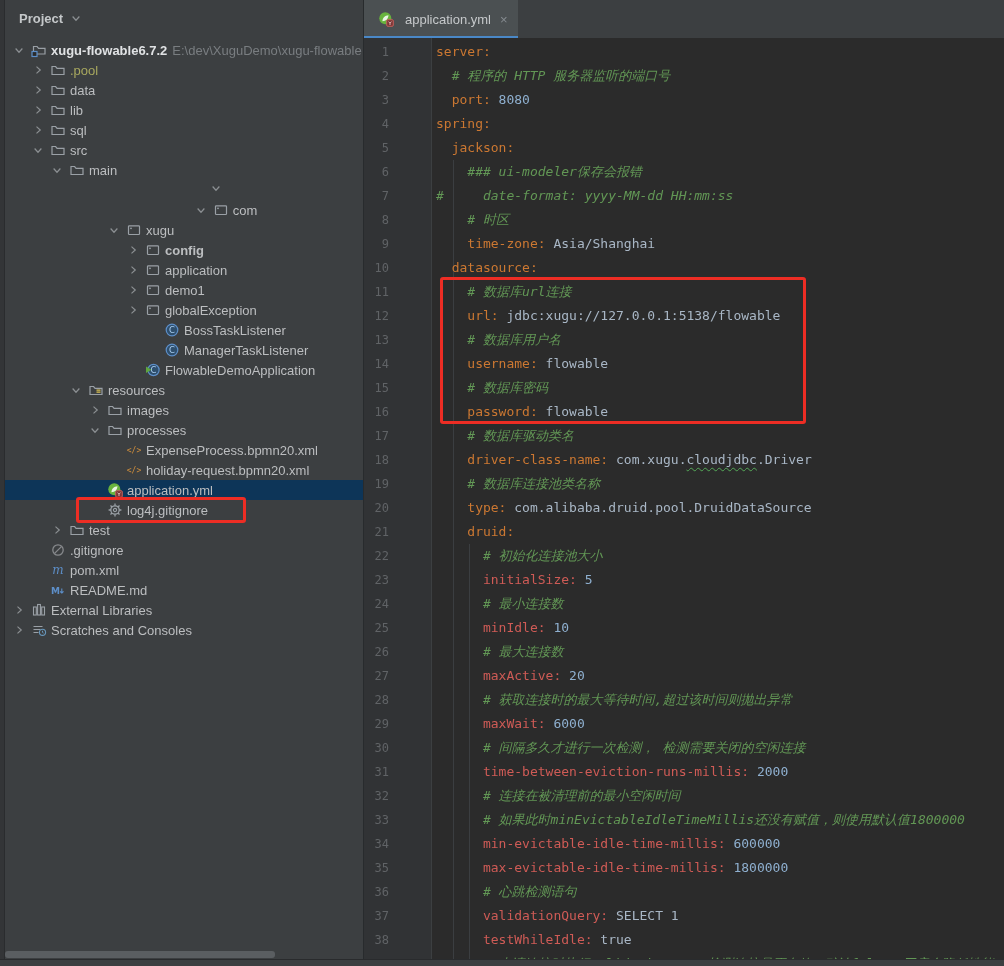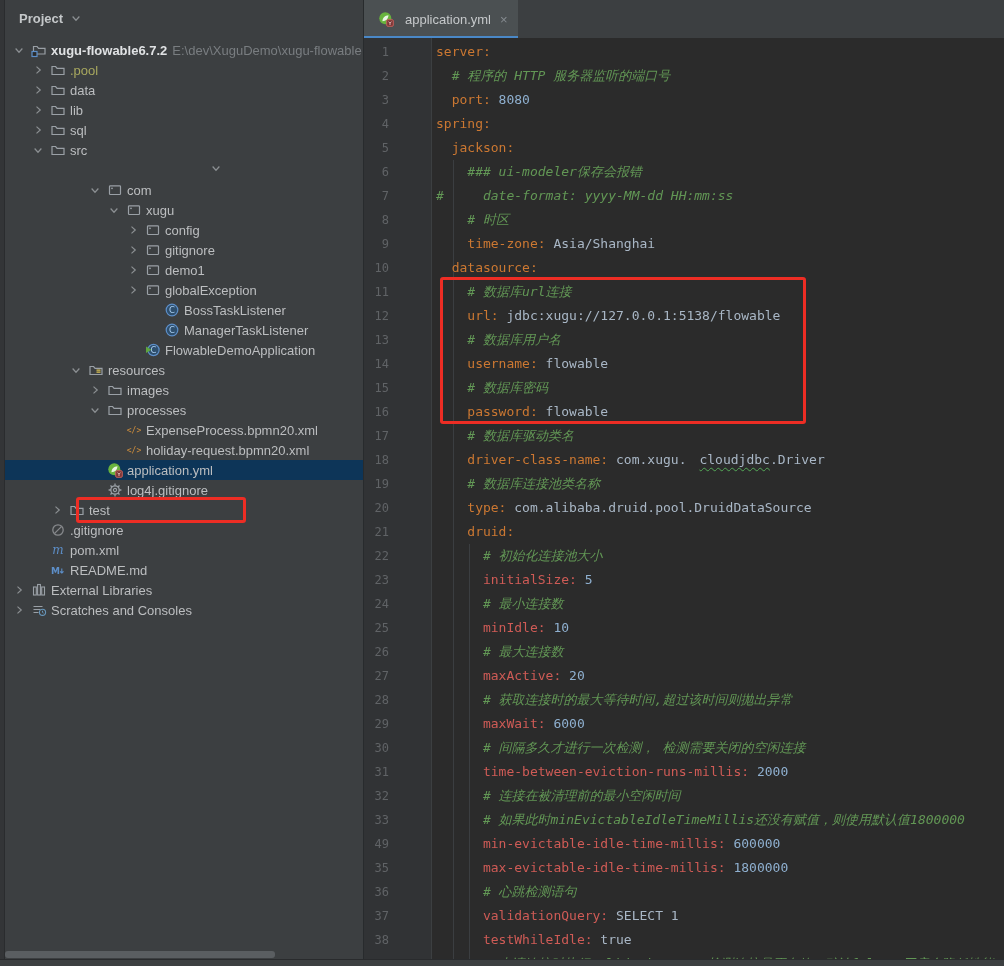--- a/index.html
+++ b/index.html
@@ -32,21 +32,21 @@
   .gutter{position:absolute;left:0;top:0;bottom:0;width:68px;background:#313335;border-right:1px solid #3c3f41;padding-top:2px;box-sizing:border-box;}
   .ln{height:24px;font:12px/24px "DejaVu Sans Mono","Liberation Mono",monospace;color:#606366;text-align:right;padding-right:42px;}
   .code{position:absolute;left:69px;top:0;right:0;bottom:0;overflow:hidden;}
   .codelines{position:absolute;left:3px;top:2px;font:13px/24px "DejaVu Sans Mono","Liberation Mono",monospace;white-space:pre;}
   .cl{height:24px;}
   .tk{color:var(--key,#cc7832);}
   .trk{color:var(--rkey,#cf5b56);}
   .tv{color:var(--val,#a9b7c6);}
   .tn{color:var(--num,#8fb0d0);}
   .tc{color:var(--com,#629755);font-style:italic;}
-  .wavy{text-decoration:underline wavy #54a857;text-decoration-thickness:1px;text-underline-offset:3px;margin-left:13px;}
+  .wavy{text-decoration:underline wavy #54a857;text-decoration-thickness:1px;text-underline-offset:3px;}
   .guide{position:absolute;width:1px;background:#3b3e41;}
   
   .annot{position:absolute;border:3px solid var(--annot,#ed2d24);border-radius:3px;box-sizing:border-box;z-index:10;pointer-events:none;}
   .annot-tree{left:76px;top:497px;width:170px;height:26px;}
   .annot-editor{left:440px;top:277px;width:366px;height:147px;}
   .bottom{position:absolute;left:0;top:959px;width:1004px;height:7px;background:#3c3f41;border-top:1px solid #292b2d;}
   svg{display:block;}
 </style>
 </head>
 <body>
@@ -137,34 +137,47 @@
               <path d="M3.5 6l4.5 5 4.5-5" fill="none" stroke="#8c9093" stroke-width="1.6"></path>
             </svg>
           </span>
           <span class="ic">
             <svg width="16" height="16" viewBox="0 0 16 16">
               <path d="M2 12.5V4.5h3.6l1.5 1.8H14v6.2z" fill="none" stroke="#9aa0a6" stroke-width="1.2"></path>
             </svg>
           </span>
           <span class="lbl">src</span>
         </div>
+        <div class="row" style="padding-left: 44px;">
+          <span class="chev">
+            <svg width="12" height="12" viewBox="0 0 16 16">
+              <path d="M3.5 6l4.5 5 4.5-5" fill="none" stroke="#8c9093" stroke-width="1.6"></path>
+            </svg>
+          </span>
+          <span class="ic">
+            <svg width="16" height="16" viewBox="0 0 16 16">
+              <path d="M2 12.5V4.5h3.6l1.5 1.8H14v6.2z" fill="none" stroke="#9aa0a6" stroke-width="1.2"></path>
+            </svg>
+          </span>
+          <span class="lbl">main</span>
+        </div>
         <div class="row" style="padding-left: 63px; flex-direction: column;">
           <span class="chev">
             <svg width="12" height="12" viewBox="0 0 16 16">
               <path d="M3.5 6l4.5 5 4.5-5" fill="none" stroke="#8c9093" stroke-width="1.6"></path>
             </svg>
           </span>
           <span class="ic">
             <svg width="16" height="16" viewBox="0 0 16 16">
               <path d="M2 12.5V4.5h3.6l1.5 1.8H14v6.2z" fill="none" stroke="#5d8fc9" stroke-width="1.2"></path>
             </svg>
           </span>
           <span class="lbl">java</span>
         </div>
-        <div class="row" style="padding-left: 82px;">
+        <div class="row" style="padding-left: 82px; justify-content: center;">
           <span class="chev">
             <svg width="12" height="12" viewBox="0 0 16 16">
               <path d="M3.5 6l4.5 5 4.5-5" fill="none" stroke="#8c9093" stroke-width="1.6"></path>
             </svg>
           </span>
           <span class="ic">
             <svg width="16" height="16" viewBox="0 0 16 16">
               <rect x="2.5" y="3.8" width="11" height="8.7" rx="0.8" fill="none" stroke="#9aa0a6" stroke-width="1.2"></rect>
               <circle cx="5" cy="6.3" r="0.9" fill="#9aa0a6"></circle>
             </svg>
@@ -178,21 +191,21 @@
             </svg>
           </span>
           <span class="ic">
             <svg width="16" height="16" viewBox="0 0 16 16">
               <rect x="2.5" y="3.8" width="11" height="8.7" rx="0.8" fill="none" stroke="#9aa0a6" stroke-width="1.2"></rect>
               <circle cx="5" cy="6.3" r="0.9" fill="#9aa0a6"></circle>
             </svg>
           </span>
           <span class="lbl">xugu</span>
         </div>
-        <div class="row" style="padding-left: 120px;">
+        <div class="row" style="padding-left: 120px; font-weight: bold;">
           <span class="chev">
             <svg width="12" height="12" viewBox="0 0 16 16">
               <path d="M6 3.5l5 4.5-5 4.5" fill="none" stroke="#8c9093" stroke-width="1.6"></path>
             </svg>
           </span>
           <span class="ic">
             <svg width="16" height="16" viewBox="0 0 16 16">
               <rect x="2.5" y="3.8" width="11" height="8.7" rx="0.8" fill="none" stroke="#9aa0a6" stroke-width="1.2"></rect>
               <circle cx="5" cy="6.3" r="0.9" fill="#9aa0a6"></circle>
             </svg>
@@ -204,21 +217,21 @@
             <svg width="12" height="12" viewBox="0 0 16 16">
               <path d="M6 3.5l5 4.5-5 4.5" fill="none" stroke="#8c9093" stroke-width="1.6"></path>
             </svg>
           </span>
           <span class="ic">
             <svg width="16" height="16" viewBox="0 0 16 16">
               <rect x="2.5" y="3.8" width="11" height="8.7" rx="0.8" fill="none" stroke="#9aa0a6" stroke-width="1.2"></rect>
               <circle cx="5" cy="6.3" r="0.9" fill="#9aa0a6"></circle>
             </svg>
           </span>
-          <span class="lbl">gitignore</span>
+          <span class="lbl">application</span>
         </div>
         <div class="row" style="padding-left: 120px;">
           <span class="chev">
             <svg width="12" height="12" viewBox="0 0 16 16">
               <path d="M6 3.5l5 4.5-5 4.5" fill="none" stroke="#8c9093" stroke-width="1.6"></path>
             </svg>
           </span>
           <span class="ic">
             <svg width="16" height="16" viewBox="0 0 16 16">
               <rect x="2.5" y="3.8" width="11" height="8.7" rx="0.8" fill="none" stroke="#9aa0a6" stroke-width="1.2"></rect>
@@ -472,21 +485,21 @@
           <div class="ln">24</div>
           <div class="ln">25</div>
           <div class="ln">26</div>
           <div class="ln">27</div>
           <div class="ln">28</div>
           <div class="ln">29</div>
           <div class="ln">30</div>
           <div class="ln">31</div>
           <div class="ln">32</div>
           <div class="ln">33</div>
-          <div class="ln">49</div>
+          <div class="ln">34</div>
           <div class="ln">35</div>
           <div class="ln">36</div>
           <div class="ln">37</div>
           <div class="ln">38</div>
           <div class="ln">39</div>
         </div>
       <div class="code">
         <div class="guide" style="left:20px;top:122px;bottom:0;"></div>
         <div class="guide" style="left:36px;top:506px;bottom:0;"></div>
         <div class="codelines" id="codelines"><div class="cl"><span class="tk">server:</span></div><div class="cl"><span class="tc">  # 程序的 HTTP 服务器监听的端口号</span></div><div class="cl"><span class="tk">  port:</span><span class="tn"> 8080</span></div><div class="cl"><span class="tk">spring:</span></div><div class="cl"><span class="tk">  jackson:</span></div><div class="cl"><span class="tc">    ### ui-modeler保存会报错</span></div><div class="cl"><span class="tc">#     date-format: yyyy-MM-dd HH:mm:ss</span></div><div class="cl"><span class="tc">    # 时区</span></div><div class="cl"><span class="tk">    time-zone:</span><span class="tv"> Asia/Shanghai</span></div><div class="cl"><span class="tk">  datasource:</span></div><div class="cl"><span class="tc">    # 数据库url连接</span></div><div class="cl"><span class="tk">    url:</span><span class="tv"> jdbc:xugu://127.0.0.1:5138/flowable</span></div><div class="cl"><span class="tc">    # 数据库用户名</span></div><div class="cl"><span class="tk">    username:</span><span class="tv"> flowable</span></div><div class="cl"><span class="tc">    # 数据库密码</span></div><div class="cl"><span class="tk">    password:</span><span class="tv"> flowable</span></div><div class="cl"><span class="tc">    # 数据库驱动类名</span></div><div class="cl"><span class="tk">    driver-class-name:</span><span class="tv"> com.xugu.</span><span class="tv wavy">cloudjdbc</span><span class="tv">.Driver</span></div><div class="cl"><span class="tc">    # 数据库连接池类名称</span></div><div class="cl"><span class="tk">    type:</span><span class="tv"> com.alibaba.druid.pool.DruidDataSource</span></div><div class="cl"><span class="tk">    druid:</span></div><div class="cl"><span class="tc">      # 初始化连接池大小</span></div><div class="cl"><span class="trk">      initialSize:</span><span class="tn"> 5</span></div><div class="cl"><span class="tc">      # 最小连接数</span></div><div class="cl"><span class="trk">      minIdle:</span><span class="tn"> 10</span></div><div class="cl"><span class="tc">      # 最大连接数</span></div><div class="cl"><span class="trk">      maxActive:</span><span class="tn"> 20</span></div><div class="cl"><span class="tc">      # 获取连接时的最大等待时间,超过该时间则抛出异常</span></div><div class="cl"><span class="trk">      maxWait:</span><span class="tn"> 6000</span></div><div class="cl"><span class="tc">      # 间隔多久才进行一次检测， 检测需要关闭的空闲连接</span></div><div class="cl"><span class="trk">      time-between-eviction-runs-millis:</span><span class="tn"> 2000</span></div><div class="cl"><span class="tc">      # 连接在被清理前的最小空闲时间</span></div><div class="cl"><span class="tc">      # 如果此时minEvictableIdleTimeMillis还没有赋值，则使用默认值1800000</span></div><div class="cl"><span class="trk">      min-evictable-idle-time-millis:</span><span class="tn"> 600000</span></div><div class="cl"><span class="trk">      max-evictable-idle-time-millis:</span><span class="tn"> 1800000</span></div><div class="cl"><span class="tc">      # 心跳检测语句</span></div><div class="cl"><span class="trk">      validationQuery:</span><span class="tv"> SELECT 1</span></div><div class="cl"><span class="trk">      testWhileIdle:</span><span class="tv"> true</span></div><div class="cl"><span class="tc">      # 申请连接时执行validationQuery检测连接是否有效，默认false，开启会降低性能</span></div></div>

